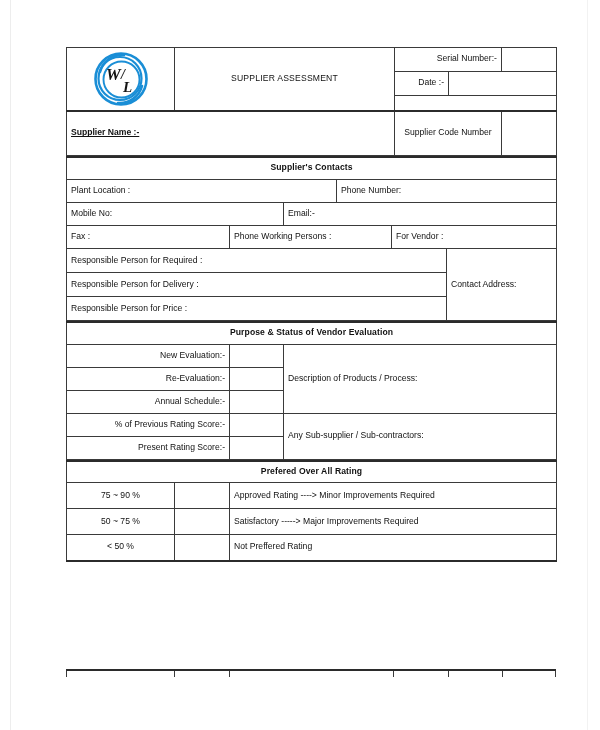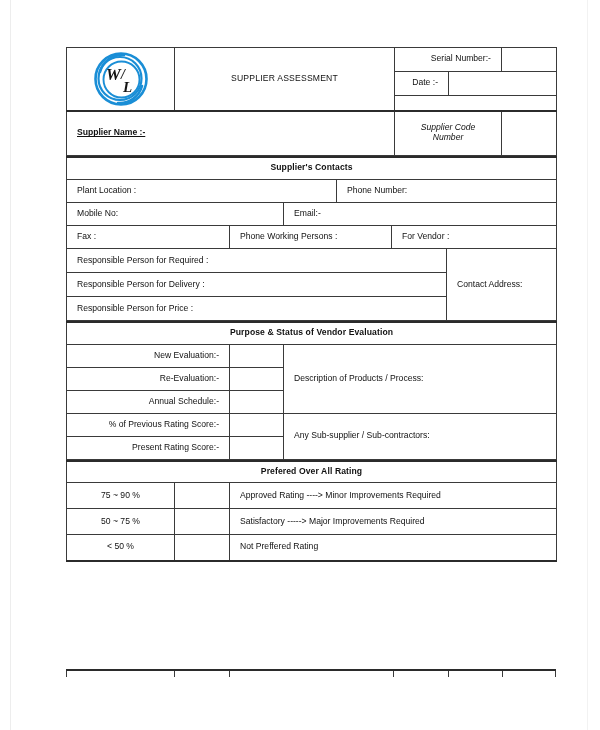--- a/index.html
+++ b/index.html
@@ -38,21 +38,21 @@
     width: 490px;
   }
 
   table.frm {
     border-collapse: collapse;
     table-layout: fixed;
     width: 490px;
   }
   table.frm td {
     border: 1px solid #3a3a3a;
-    padding: 0 10px;
+    padding: 0 4px;
     font-size: 8.6px;
     line-height: 1.15;
     vertical-align: middle;
     background: #ffffff;
     box-sizing: border-box;
   }
 
   
   .thick-b { border-bottom-width: 2px !important; border-bottom-color:#2b2b2b !important; }
   .thick-t { border-top-width: 2px !important; border-top-color:#2b2b2b !important; }
@@ -80,21 +80,20 @@
     font-size: 10.6px;
     font-weight: bold;
     text-align: center;
     letter-spacing: .1px;
   }
   .small-lbl { font-size: 8.6px; }
   .code-cell {
     font-size: 8.6px;
     text-align: center;
     line-height: 1.25;
-    font-style: italic;
   }
 
   
   .logo-cell { text-align: center; vertical-align: middle; padding: 0; }
   .logo-wrap {
     width: 62px; height: 62px;
     margin: 0 auto;
     position: relative;
   }
   .logo-wrap svg { display: block; }

